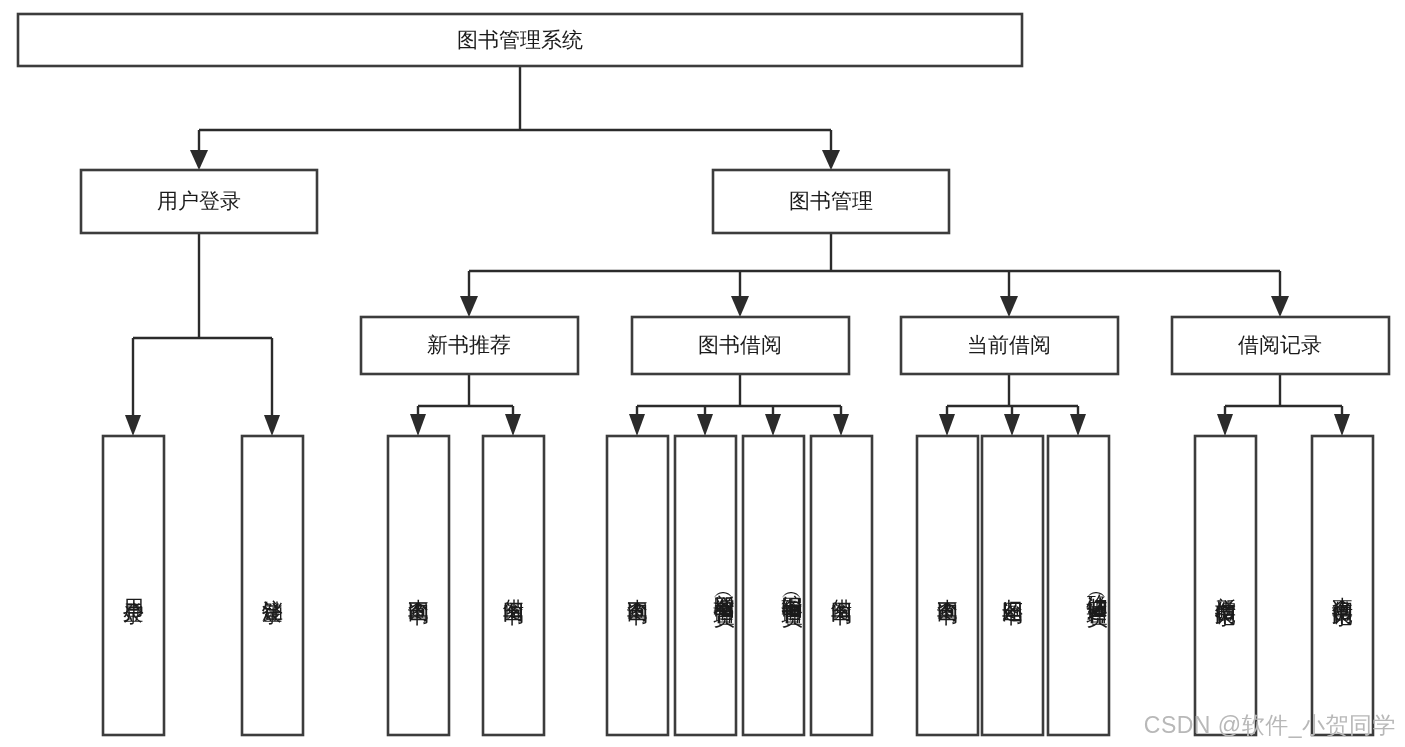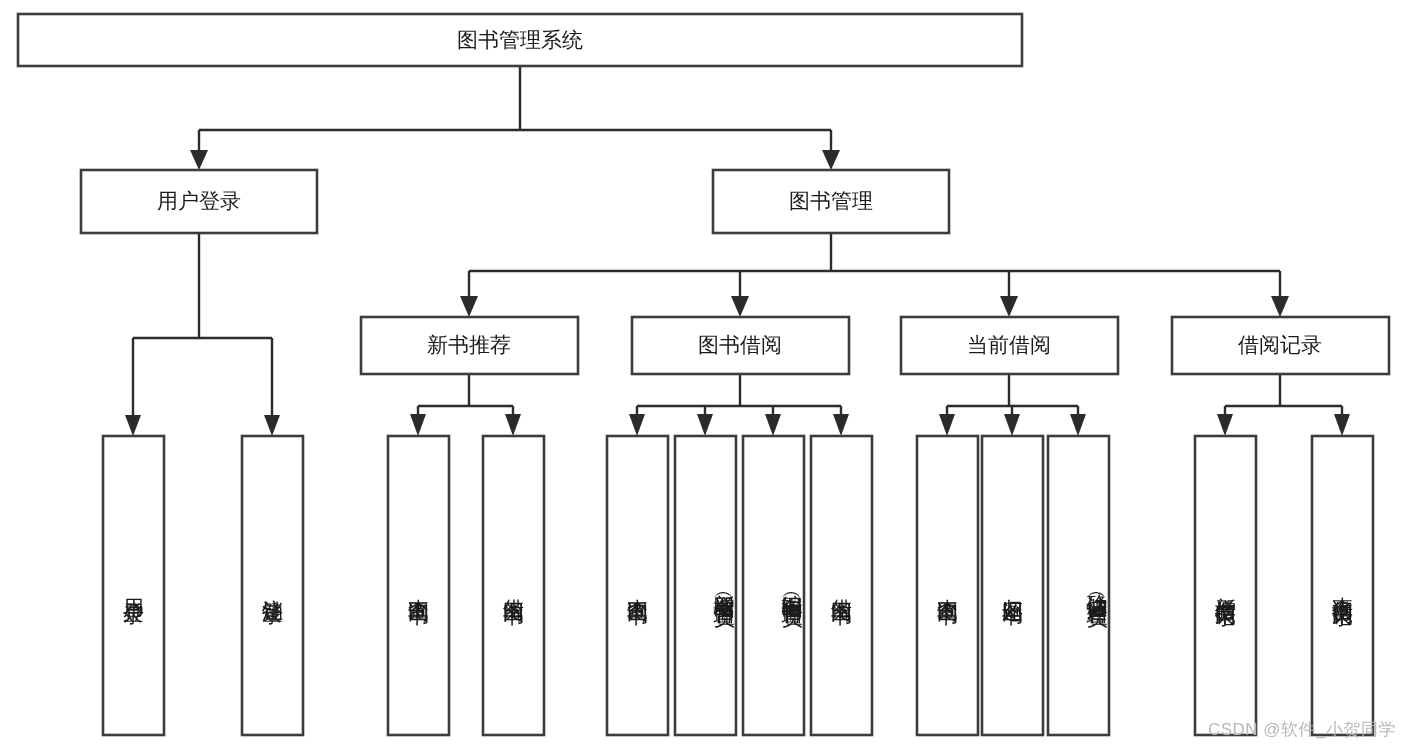--- a/index.html
+++ b/index.html
@@ -62,21 +62,21 @@
     pointer-events: none;
     display: flex;
     align-items: center;
     justify-content: center;
   }
   #watermark {
     position: absolute;
     right: 8px;
     bottom: 6px;
     font-family: "Liberation Sans", "DejaVu Sans", sans-serif;
-    font-size: 17px;
+    font-size: 23px;
     color: #b8b8b8;
     letter-spacing: 0.5px;
     white-space: nowrap;
   }
 </style>
 </head>
 <body>
 
 <div id="diagram-root">
 

